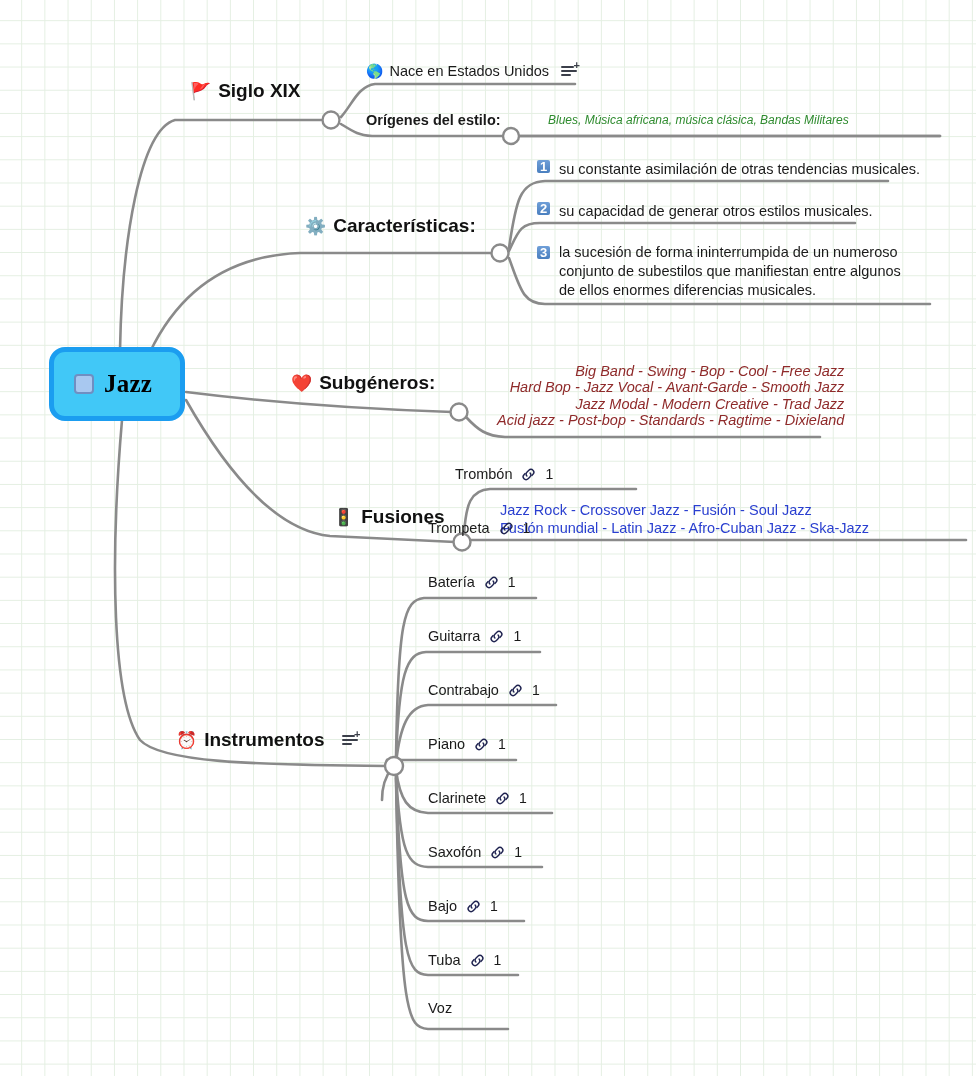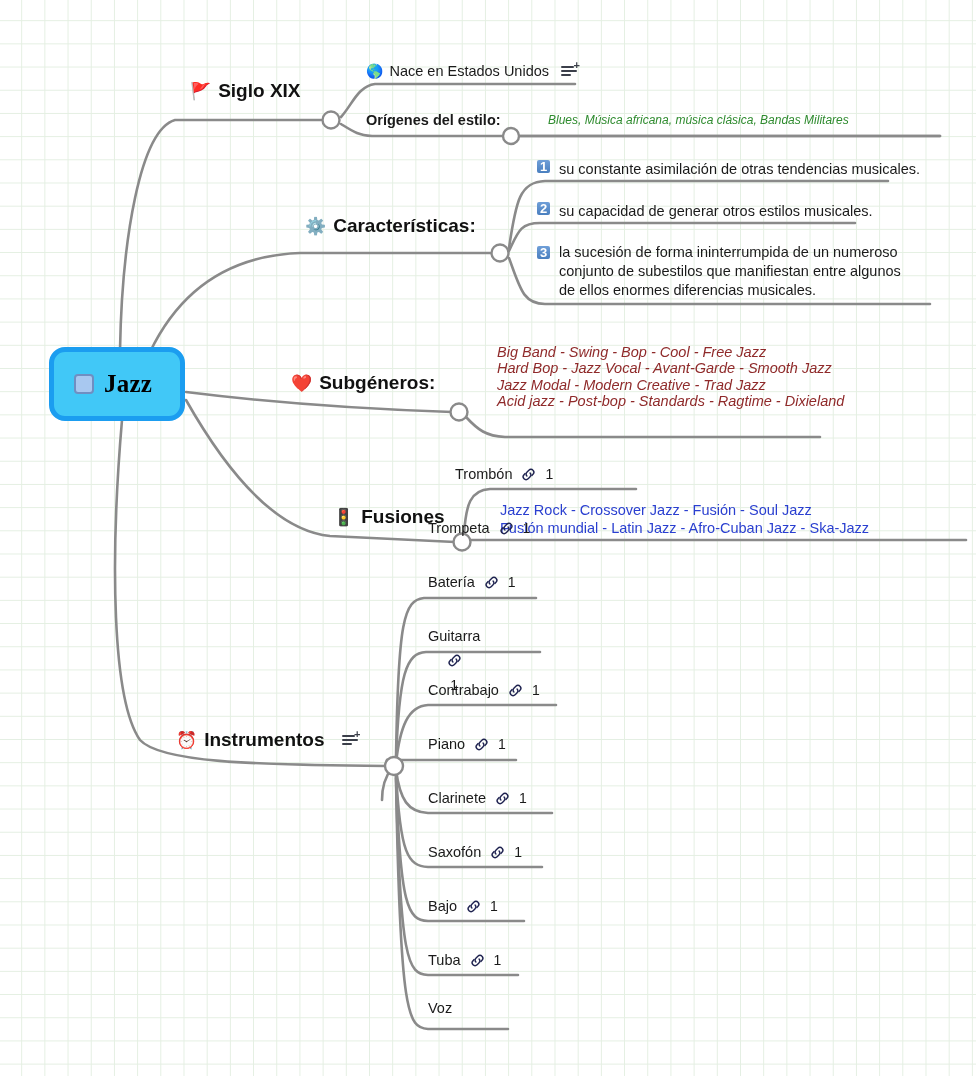--- a/index.html
+++ b/index.html
@@ -189,21 +189,21 @@
   <div class="node leaf multiline" style="left:537px; top:243px; width:380px; display:flex; align-items:flex-start; gap:5px;">
     <span class="keycap" style="flex:none; margin-top:3px;">3</span>
     <span>la sucesión de forma ininterrumpida de un numeroso conjunto de subestilos que manifiestan entre algunos de ellos enormes diferencias musicales.</span>
   </div>
 
   <div class="node main-label" style="left:291px; top:372px;">
     <span class="emo">❤️</span>
     <span>Subgéneros:</span>
   </div>
 
-  <div class="node" style="left:497px; top:344px;">
+  <div class="node" style="left:497px; top:363px;text-align:right;">
     <div class="red-it">Big Band - Swing - Bop - Cool - Free Jazz</div>
     <div class="red-it">Hard Bop - Jazz Vocal - Avant-Garde - Smooth Jazz</div>
     <div class="red-it">Jazz Modal - Modern Creative - Trad Jazz</div>
     <div class="red-it">Acid jazz - Post-bop - Standards - Ragtime - Dixieland</div>
   </div>
 
   <div class="node main-label" style="left:333px; top:506px;">
     <span class="emo">🚦</span>
     <span>Fusiones</span>
   </div>
@@ -256,21 +256,21 @@
       <svg width="15" height="15" viewBox="0 0 16 16">
           <g fill="none" stroke="#1f2350" stroke-width="1.5" stroke-linecap="round">
         <path d="M6.3 9.7 C5 8.4 5.2 6.6 6.5 5.3 L8.4 3.4 C9.7 2.1 11.6 2.1 12.8 3.4 C14 4.6 14 6.5 12.8 7.8 L11.6 9"></path>
         <path d="M9.7 6.3 C11 7.6 10.8 9.4 9.5 10.7 L7.6 12.6 C6.3 13.9 4.4 13.9 3.2 12.6 C2 11.4 2 9.5 3.2 8.2 L4.4 7"></path>
       </g>
         </svg>
     </span>
     <span class="link-count">1</span>
   </div>
 
-  <div class="node instr" style="left:428px; top:628px;flex-direction:column;">
+  <div class="node instr" style="left:428px; top:628px;">
     <span>Guitarra</span>
     <span class="link-icon">
       <svg width="15" height="15" viewBox="0 0 16 16">
           <g fill="none" stroke="#1f2350" stroke-width="1.5" stroke-linecap="round">
         <path d="M6.3 9.7 C5 8.4 5.2 6.6 6.5 5.3 L8.4 3.4 C9.7 2.1 11.6 2.1 12.8 3.4 C14 4.6 14 6.5 12.8 7.8 L11.6 9"></path>
         <path d="M9.7 6.3 C11 7.6 10.8 9.4 9.5 10.7 L7.6 12.6 C6.3 13.9 4.4 13.9 3.2 12.6 C2 11.4 2 9.5 3.2 8.2 L4.4 7"></path>
       </g>
         </svg>
     </span>
     <span class="link-count">1</span>

